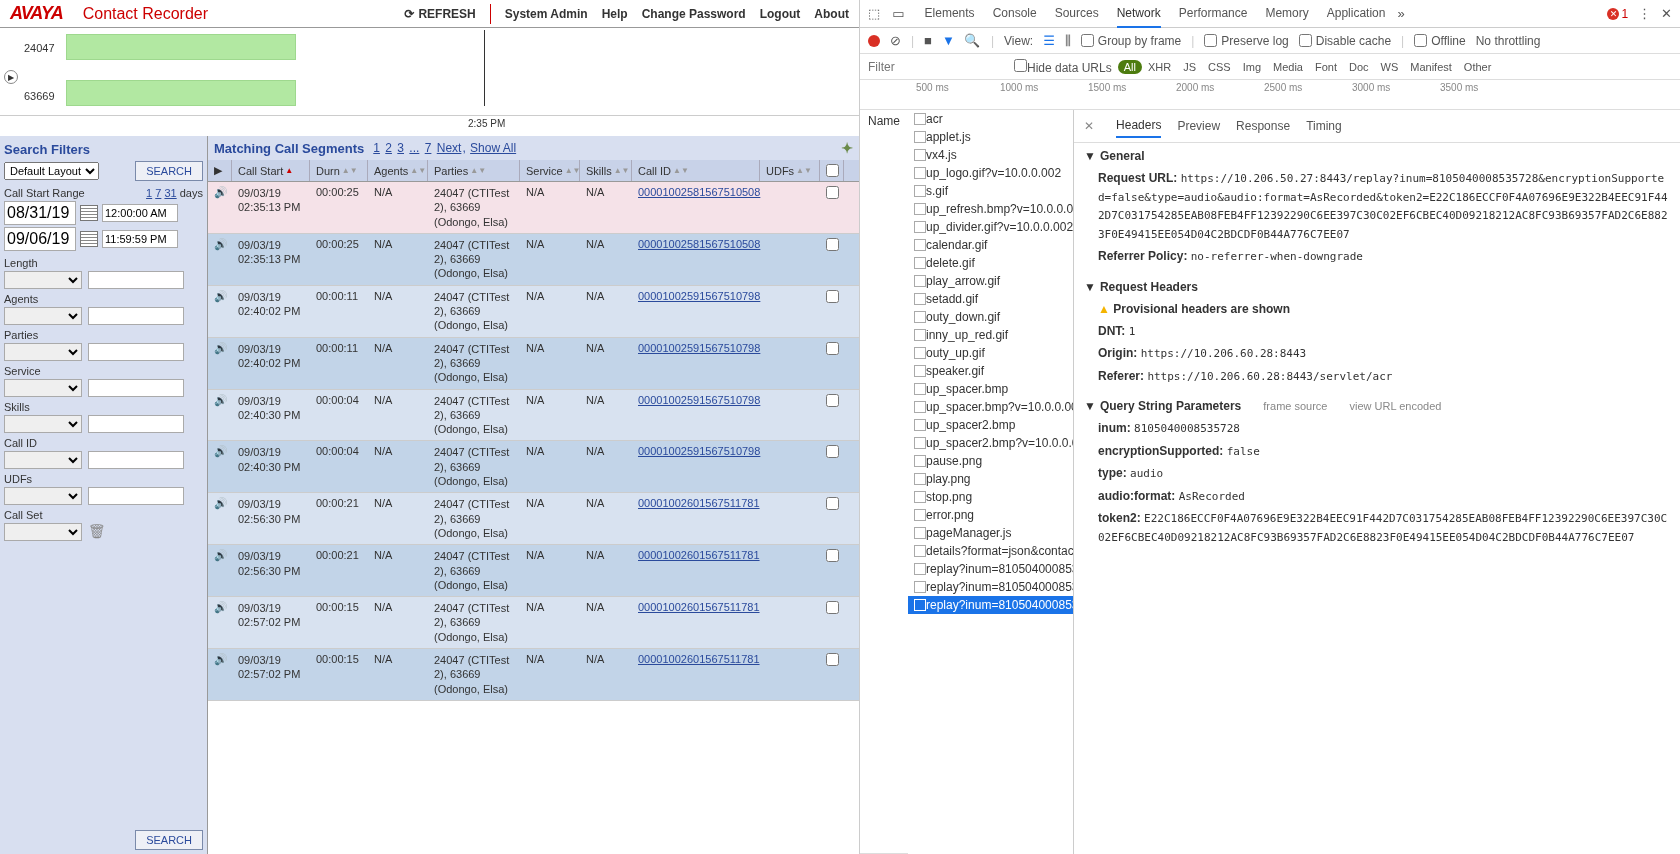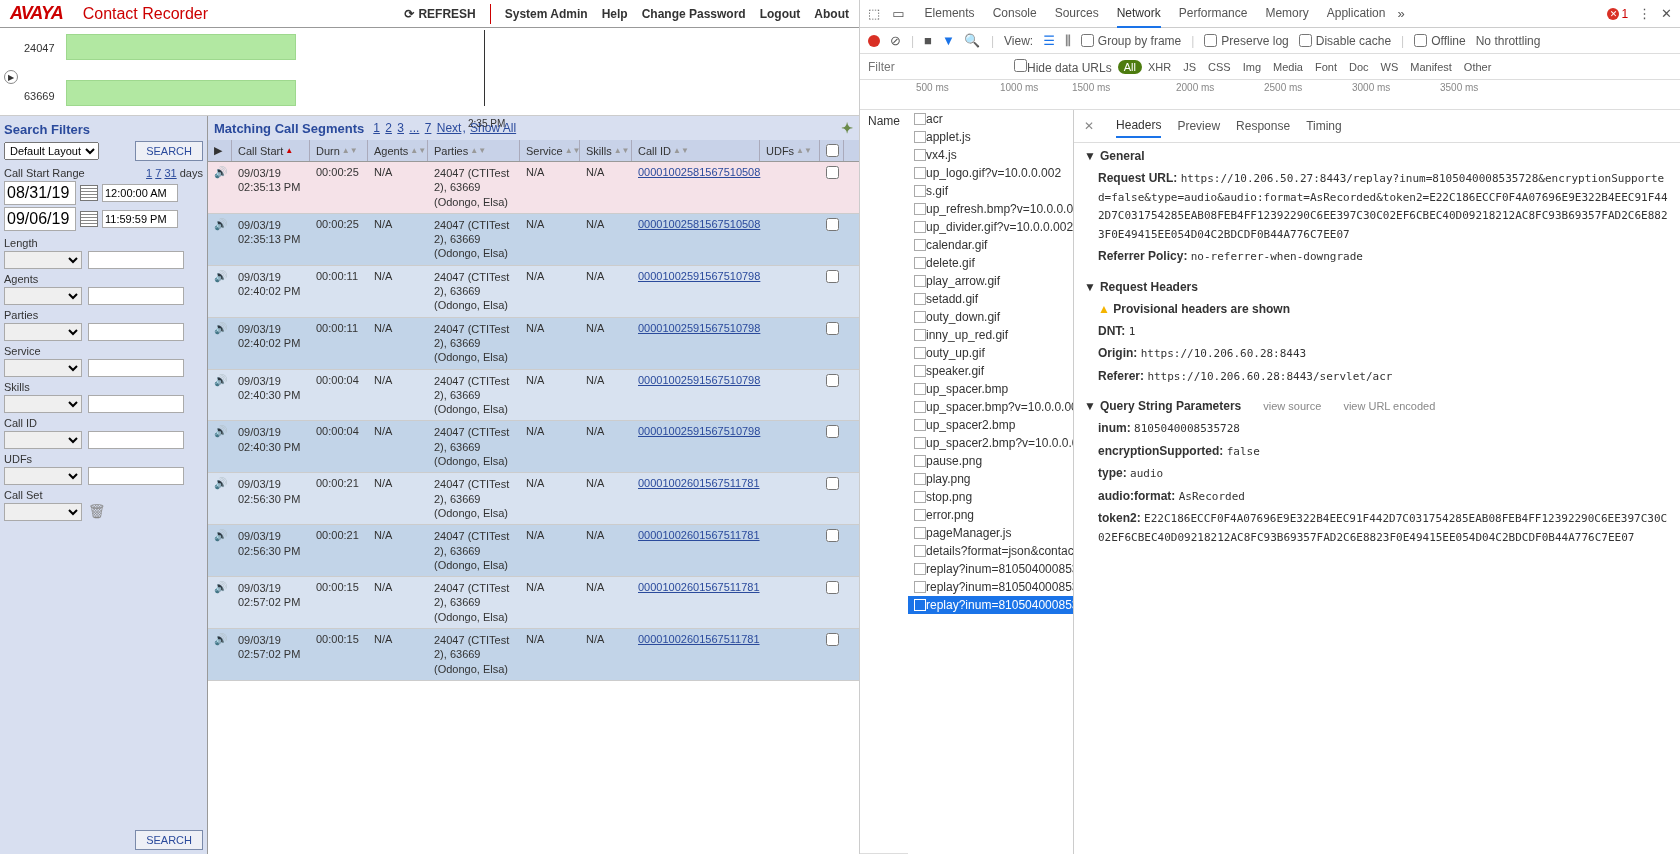--- a/index.html
+++ b/index.html
@@ -22,21 +22,21 @@
 .tl1 { left: 24px; top: 14px; }
 .tl2 { left: 24px; top: 62px; }
 .timeline-bar { position: absolute; left: 66px; height: 26px; background: #b2e8a2; border: 1px solid #9ed88e; }
 .tb1 { top: 6px; width: 230px; }
 .tb2 { top: 52px; width: 230px; }
 .timeline-cursor { position: absolute; left: 484px; top: 2px; width: 1px; height: 76px; background: #333; }
 .timeline-time { position: absolute; left: 468px; top: 90px; font-size: 10px; }
 .play-icon { position: absolute; left: 4px; top: 42px; width: 14px; height: 14px; border: 1px solid #888; border-radius: 50%; display: flex; align-items: center; justify-content: center; font-size: 8px; cursor: pointer; }
 
 
-.main-row { display: flex; flex: 1; overflow: hidden; }
+.main-row { display: flex; flex: 1; overflow: hidden; margin-top: 20px; }
 
 
 .filters { width: 208px; background: #d8dff0; border-right: 1px solid #999; padding: 4px; display: flex; flex-direction: column; gap: 2px; }
 .filters-title { color: #2a4a9c; font-weight: bold; font-size: 13px; padding: 2px 0; }
 .filters-top { display: flex; align-items: center; gap: 6px; }
 .layout-select { font-size: 11px; padding: 1px; }
 .search-btn { background: #eef0f6; border: 1px solid #7a8aaa; padding: 3px 10px; font-size: 11px; color: #2a4a9c; cursor: pointer; margin-left: auto; }
 .filter-group { margin-top: 4px; }
 .filter-label { font-size: 11px; }
 .date-row { display: flex; align-items: center; gap: 4px; margin-top: 2px; }
@@ -501,21 +501,21 @@
 
   <div class="dt-filter">
     <input class="filter-input" placeholder="Filter" style="">
     <label><input type="checkbox" style=""><span>Hide data URLs</span></label>
     <span id="type-pills"><span class="type-pill active">All</span><span class="type-pill">XHR</span><span class="type-pill">JS</span><span class="type-pill">CSS</span><span class="type-pill">Img</span><span class="type-pill">Media</span><span class="type-pill">Font</span><span class="type-pill">Doc</span><span class="type-pill">WS</span><span class="type-pill">Manifest</span><span class="type-pill">Other</span></span>
   </div>
 
   <div class="dt-waterfall">
     <span class="wf-tick" style="left:56px">500 ms</span>
     <span class="wf-tick" style="left:140px">1000 ms</span>
-    <span class="wf-tick" style="left:212px">1500 ms</span>
+    <span class="wf-tick" style="left:228px">1500 ms</span>
     <span class="wf-tick" style="left:316px">2000 ms</span>
     <span class="wf-tick" style="left:404px">2500 ms</span>
     <span class="wf-tick" style="left:492px">3000 ms</span>
     <span class="wf-tick" style="left:580px">3500 ms</span>
   </div>
 
   <div class="dt-body">
     <div class="dt-names">
       <div class="dt-names-head">Name</div>
       <div id="names-list">
@@ -658,21 +658,21 @@
         <div id="req-headers">
             <div class="dt-kv"><b>DNT:</b> <span class="mono">1</span></div>
             <div class="dt-kv"><b>Origin:</b> <span class="mono">https://10.206.60.28:8443</span></div>
             <div class="dt-kv"><b>Referer:</b> <span class="mono">https://10.206.60.28:8443/servlet/acr</span></div>
           </div>
       </div>
       <div class="dt-section">
         <div class="dt-sec-title">
           <span>▼</span>
             <span>Query String Parameters</span>
-          <span class="view-link">view source</span>
+          <span class="view-link">frame source</span>
           <span class="view-link">view URL encoded</span>
         </div>
         <div id="query-params">
             <div class="dt-kv"><b>inum:</b> <span class="mono">8105040008535728</span></div>
             <div class="dt-kv"><b>encryptionSupported:</b> <span class="mono">false</span></div>
             <div class="dt-kv"><b>type:</b> <span class="mono">audio</span></div>
             <div class="dt-kv"><b>audio:format:</b> <span class="mono">AsRecorded</span></div>
             <div class="dt-kv"><b>token2:</b> <span class="mono">E22C186ECCF0F4A07696E9E322B4EEC91F442D7C031754285EAB08FEB4FF12392290C6EE397C30C02EF6CBEC40D09218212AC8FC93B69357FAD2C6E8823F0E49415EE054D04C2BDCDF0B44A776C7EE07</span></div>
           </div>
       </div>

